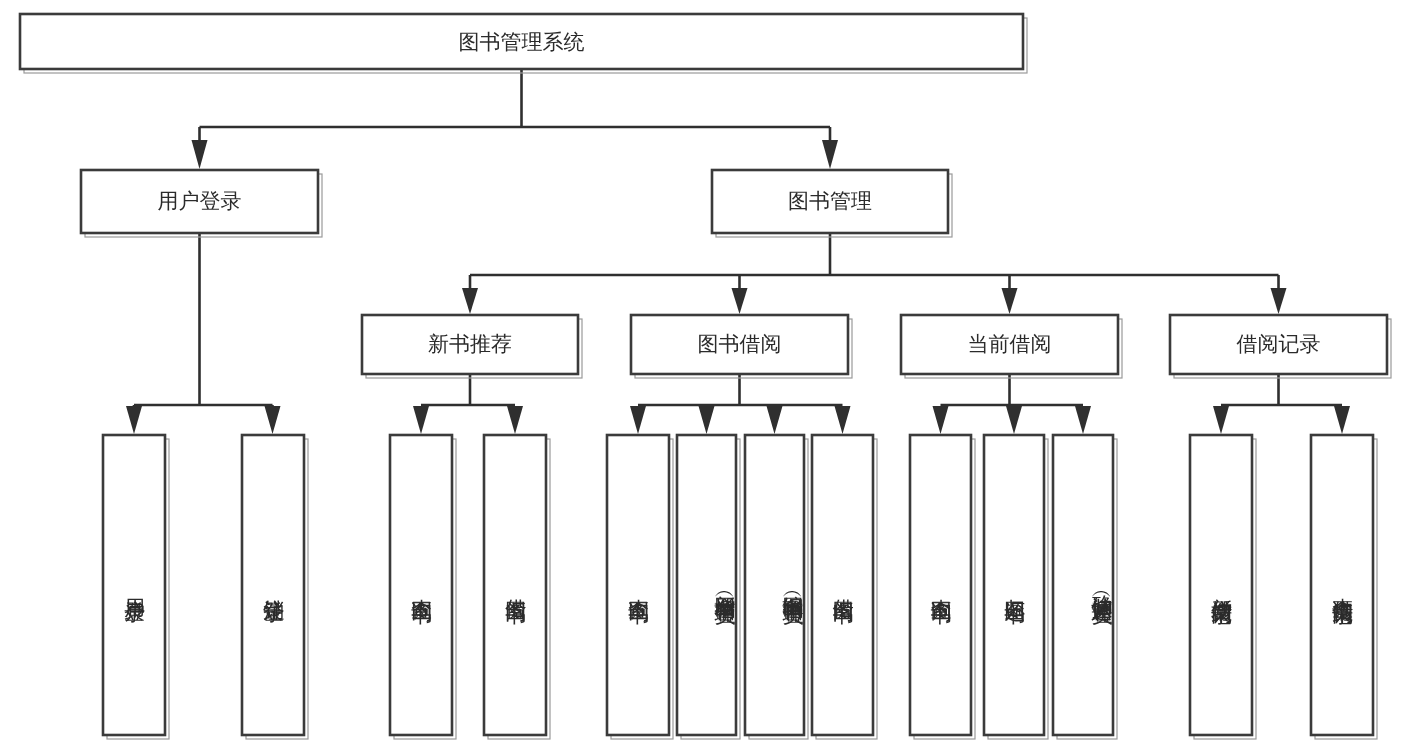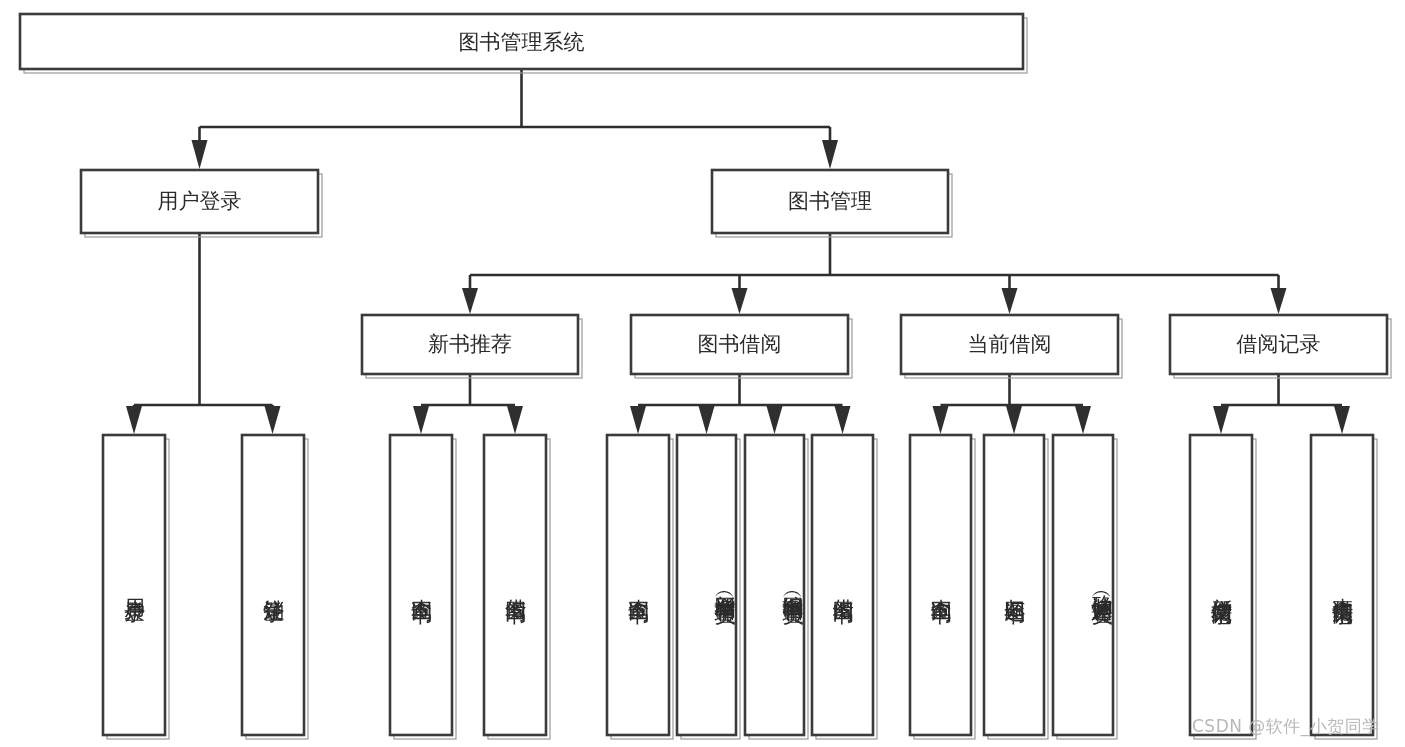--- a/index.html
+++ b/index.html
@@ -243,15 +243,14 @@
   <div class="leaf-label-wrap" style="left:607px; top:435px; width:62px; height:300px;">查询图书</div>
   <div class="leaf-label-wrap" style="left:677px; top:435px; width:59px; height:300px; align-items:flex-start;">新增图书（管理员）</div>
   <div class="leaf-label-wrap" style="left:745px; top:435px; width:59px; height:300px; align-items:flex-start;">编辑图书（管理员）</div>
   <div class="leaf-label-wrap" style="left:812px; top:435px; width:61px; height:300px;">借阅图书</div>
   <div class="leaf-label-wrap" style="left:910px; top:435px; width:61px; height:300px;">查询图书</div>
   <div class="leaf-label-wrap" style="left:984px; top:435px; width:60px; height:300px;">归还图书</div>
   <div class="leaf-label-wrap" style="left:1053px; top:435px; width:60px; height:300px; align-items:flex-start;">确认归还（管理员）</div>
   <div class="leaf-label-wrap" style="left:1190px; top:435px; width:62px; height:300px;">新增借阅记录</div>
   <div class="leaf-label-wrap" style="left:1311px; top:435px; width:62px; height:300px;">查询借阅记录</div>
 
-  <div class="watermark" style="left:1192px; top:715px;">CSDN @软件_小贺同学</div>
 
 </div>
 
 </body></html>

